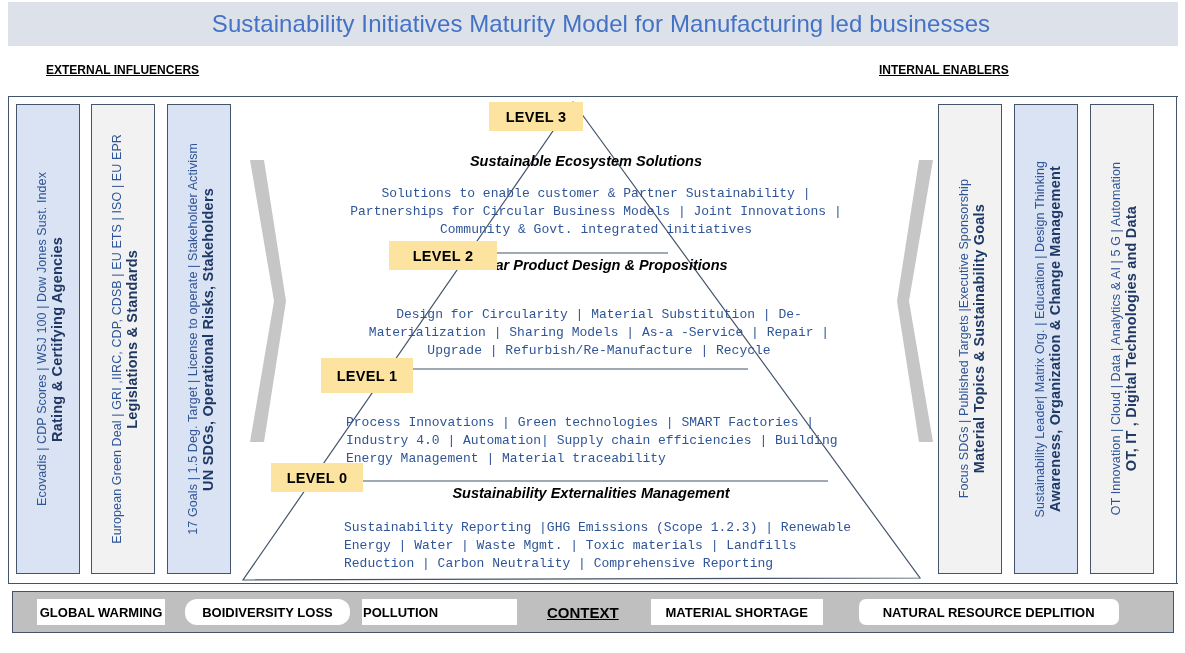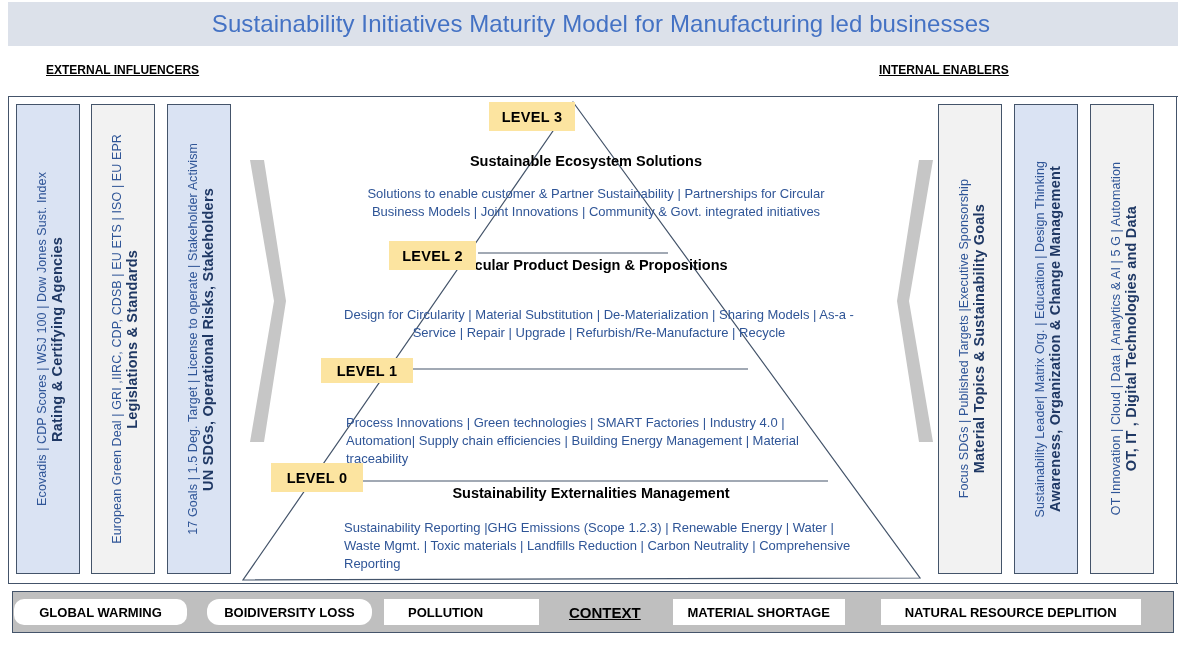--- a/index.html
+++ b/index.html
@@ -73,24 +73,24 @@
   .chevron{position:absolute;}
 
   
   #pyramid{
     position:absolute;left:236px;top:96px;width:700px;height:488px;
   }
   #pyramid svg{position:absolute;left:0;top:0;}
 
   .lvl-text{position:absolute;text-align:center;}
   .lvl-title{
-    font-size:14.5px;font-weight:bold;color:#000;line-height:1.28;
+    font-size:14.5px;font-weight:bold;color:#000;line-height:1.28;font-style:italic;
   }
   .lvl-body{
-    font-size:13px;font-weight:400;color:#2f5597;line-height:1.38;
+    font-size:13px;font-weight:400;color:#2f5597;line-height:1.38;font-family:Liberation Mono, monospace;
   }
 
   
   .badge{
     position:absolute;background:#fce4a0;
     display:flex;align-items:center;justify-content:center;
     font-size:14.5px;font-weight:bold;color:#000;
     letter-spacing:.3px;
   }
 
@@ -196,27 +196,27 @@
     </div>
 
     <div class="lvl-text" style="left:100px;top:388px;width:510px;">
       <div class="lvl-title">Sustainability Externalities Management</div>
     </div>
     <div class="lvl-text" style="left:108px;top:423px;width:510px;text-align:left;">
       <div class="lvl-body">Sustainability Reporting  |GHG Emissions (Scope 1.2.3) | Renewable Energy | Water | Waste Mgmt. | Toxic materials | Landfills Reduction |  Carbon Neutrality | Comprehensive Reporting</div>
     </div>
   </div>
 
-  <div class="badge" style="left:489px;top:102px;width:86px;height:29px;">LEVEL 3</div>
-  <div class="badge" style="left:389px;top:241px;width:87px;height:29px;">LEVEL 2</div>
-  <div class="badge" style="left:321px;top:358px;width:92px;height:25px;">LEVEL 1</div>
+  <div class="badge" style="left:489px;top:102px;width:94px;height:29px;">LEVEL 3</div>
+  <div class="badge" style="left:389px;top:241px;width:108px;height:29px;">LEVEL 2</div>
+  <div class="badge" style="left:321px;top:358px;width:92px;height:35px;">LEVEL 1</div>
   <div class="badge" style="left:271px;top:463px;width:92px;height:29px;">LEVEL 0</div>
 
   <div id="context-band">
-    <div class="ctx-box" style="margin-left:1px;width:173px;border-radius:10px;">GLOBAL WARMING</div>
+    <div class="ctx-box" style="margin-left:24px;width:128px;">GLOBAL WARMING</div>
     <div class="ctx-box" style="margin-left:20px;width:165px;border-radius:12px;">BOIDIVERSITY LOSS</div>
-    <div class="ctx-box" style="margin-left:12px;width:155px;justify-content:flex-start;padding-left:24px;">POLLUTION</div>
+    <div class="ctx-box" style="margin-left:12px;width:155px;justify-content:flex-start;padding-left:1px;">POLLUTION</div>
     <div class="ctx-label" style="margin-left:20px;">CONTEXT</div>
     <div class="ctx-box" style="margin-left:22px;width:172px;">MATERIAL SHORTAGE</div>
-    <div class="ctx-box" style="margin-left:36px;width:260px;">NATURAL RESOURCE DEPLITION</div>
+    <div class="ctx-box" style="margin-left:36px;width:260px;border-radius:7px;">NATURAL RESOURCE DEPLITION</div>
   </div>
 
 </div>
 
 </body></html>

